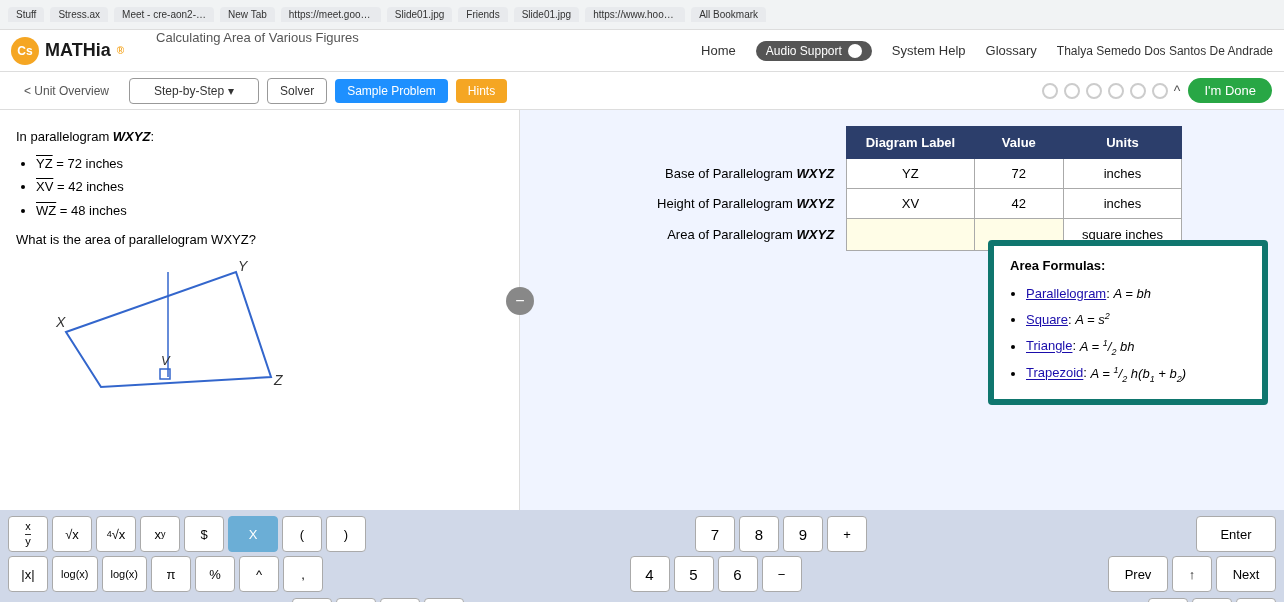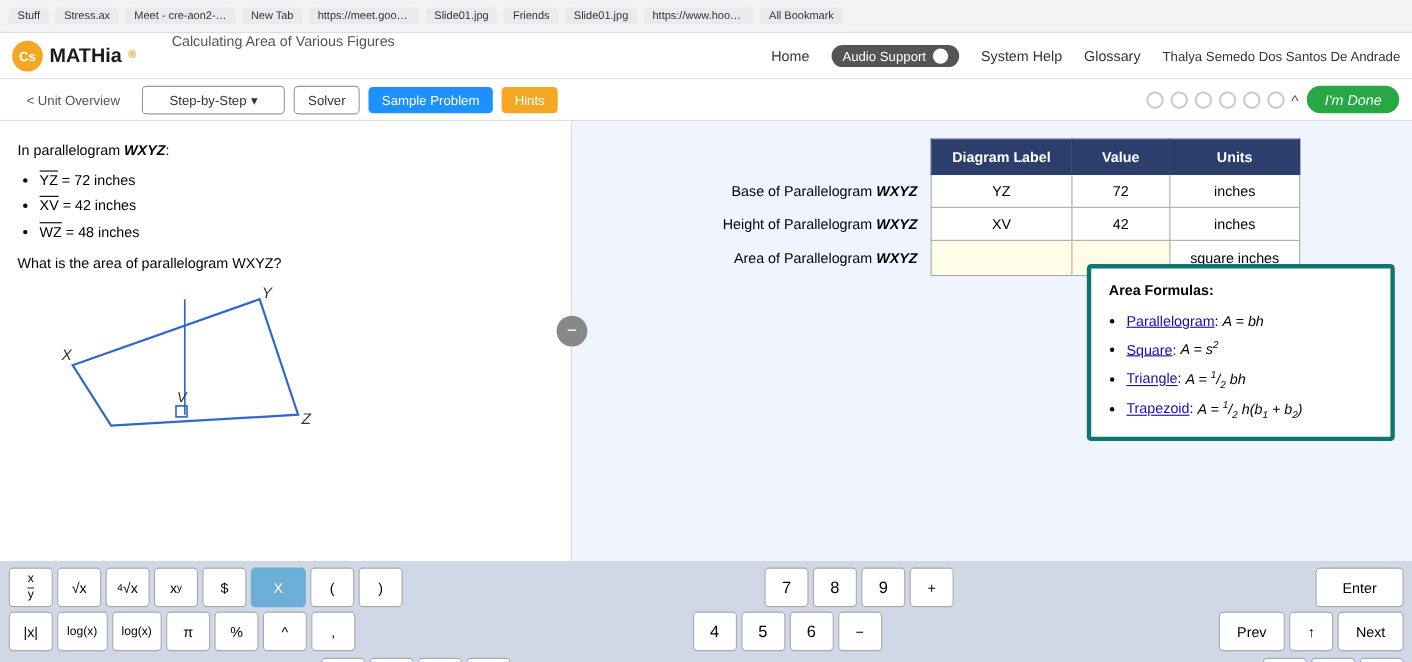--- a/index.html
+++ b/index.html
@@ -78,21 +78,21 @@
       align-items: center;
       padding: 0 12px;
       border-bottom: 1px solid #ddd;
       gap: 8px;
     }
     .btn { border: none; border-radius: 4px; padding: 5px 12px; font-size: 12px; cursor: pointer; }
     .btn-link { background: none; color: #555; font-size: 12px; }
     .btn-outline { background: #fff; border: 1px solid #999; color: #333; text-align: center; }
     .btn-blue { background: #1e90ff; color: #fff; }
     .btn-orange { background: #f5a623; color: #fff; }
-    .btn-green { background: #28a745; color: #fff; border-radius: 20px; padding: 5px 16px; font-size: 13px; font-style: italic; }
+    .btn-green { background: #28a745; color: #fff; border-radius: 20px; padding: 5px 16px; font-size: 13px; }
     .step-by-step { background: #fff; border: 1px solid #999; color: #333; border-radius: 4px; display: flex; align-items: center; gap: 4px; padding: 5px 24px; font-size: 12px; cursor: pointer; }
     .progress-circles { display: flex; gap: 6px; align-items: center; margin-left: auto; }
     .progress-circle { width: 16px; height: 16px; border-radius: 50%; border: 2px solid #ccc; background: transparent; }
     .chevron-up { font-size: 14px; color: #555; cursor: pointer; }
 
     
     .main-content {
       display: flex;
       height: calc(602px - 30px - 42px - 38px);
       background: #f0f4ff;
@@ -169,21 +169,21 @@
     .full-table .row-description {
       border: none; background: transparent; text-align: right; font-size: 13px; padding-right: 12px; white-space: nowrap;
     }
 
     
     .formulas-box {
       position: absolute;
       right: 16px;
       top: 130px;
       background: #fff;
-      border: 4px solid #0f766e;
+      border: 6px solid #0f766e;
       border-radius: 4px;
       padding: 12px 16px;
       width: 280px;
       font-size: 13px;
     }
     .formulas-box h4 { font-size: 13px; margin-bottom: 8px; font-weight: bold; }
     .formulas-box ul { margin-left: 16px; line-height: 2; }
     .formulas-box ul li { font-size: 13px; }
     .formulas-box ul li a { color: #1a0dab; text-decoration: underline; }
     .formula-math { font-style: italic; }

